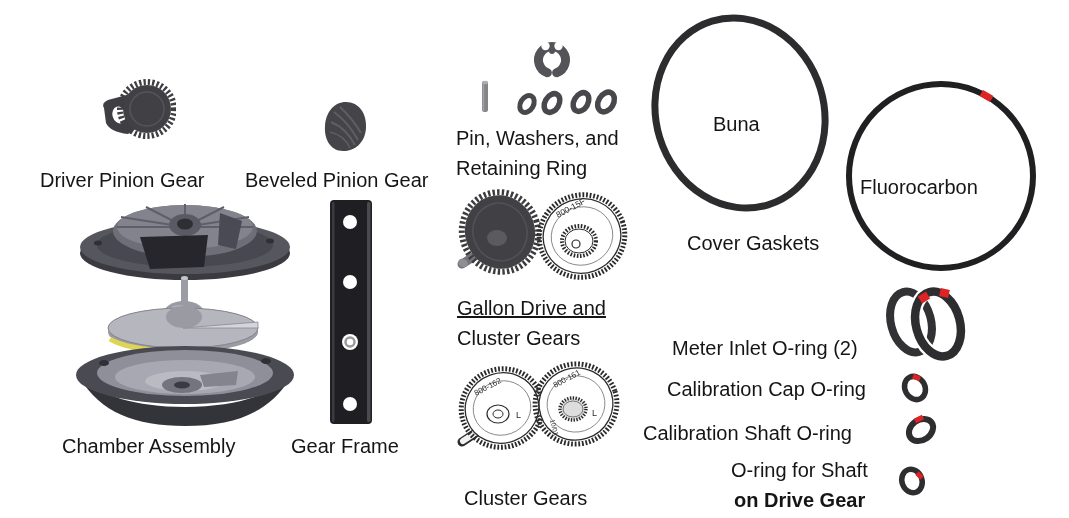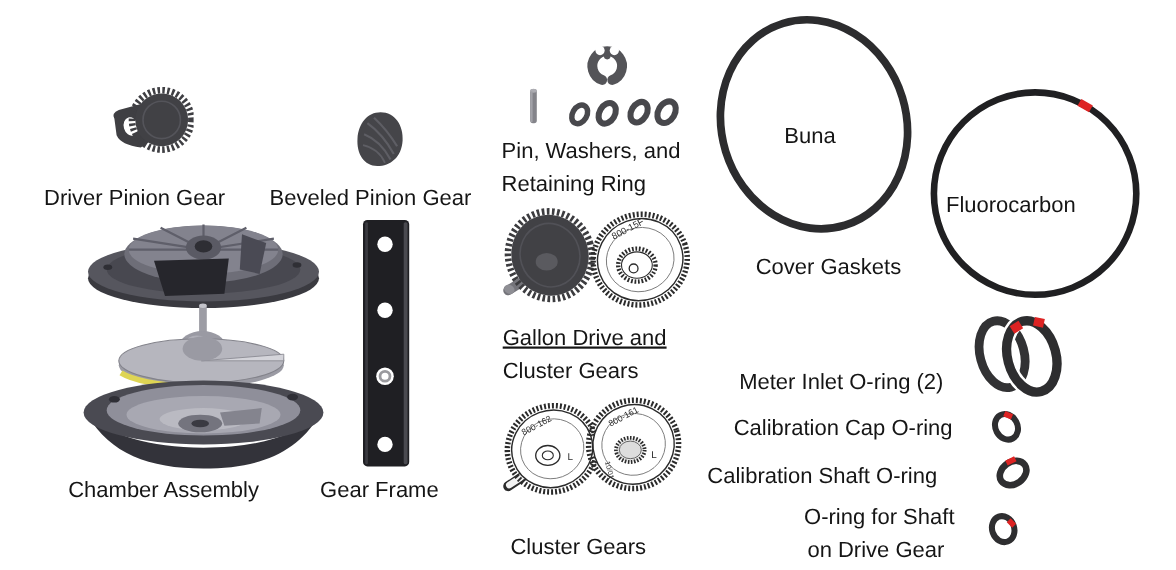--- a/index.html
+++ b/index.html
@@ -230,15 +230,15 @@
   <div class="label" style="left:687px;top:231px;">Cover Gaskets</div>
   <div class="label" style="left:291px;top:434px;">Gear Frame</div>
   <div class="label" style="left:62px;top:434px;">Chamber Assembly</div>
   <div class="label" style="left:457px;top:296px;text-decoration:underline;">Gallon Drive and</div>
   <div class="label" style="left:457px;top:326px;">Cluster Gears</div>
   <div class="label" style="left:464px;top:486px;">Cluster Gears</div>
   <div class="label" style="left:672px;top:318px;margin-top:18px;">Meter Inlet O-ring (2)</div>
   <div class="label" style="left:667px;top:377px;">Calibration Cap O-ring</div>
   <div class="label" style="left:643px;top:421px;">Calibration Shaft O-ring</div>
   <div class="label" style="left:731px;top:458px;">O-ring for Shaft</div>
-  <div class="label" style="left:734px;top:488px;">on Drive Gear</div>
+  <div class="label" style="left:734px;top:488px;font-weight:bold;">on Drive Gear</div>
 
 </div>
 
 </body></html>

